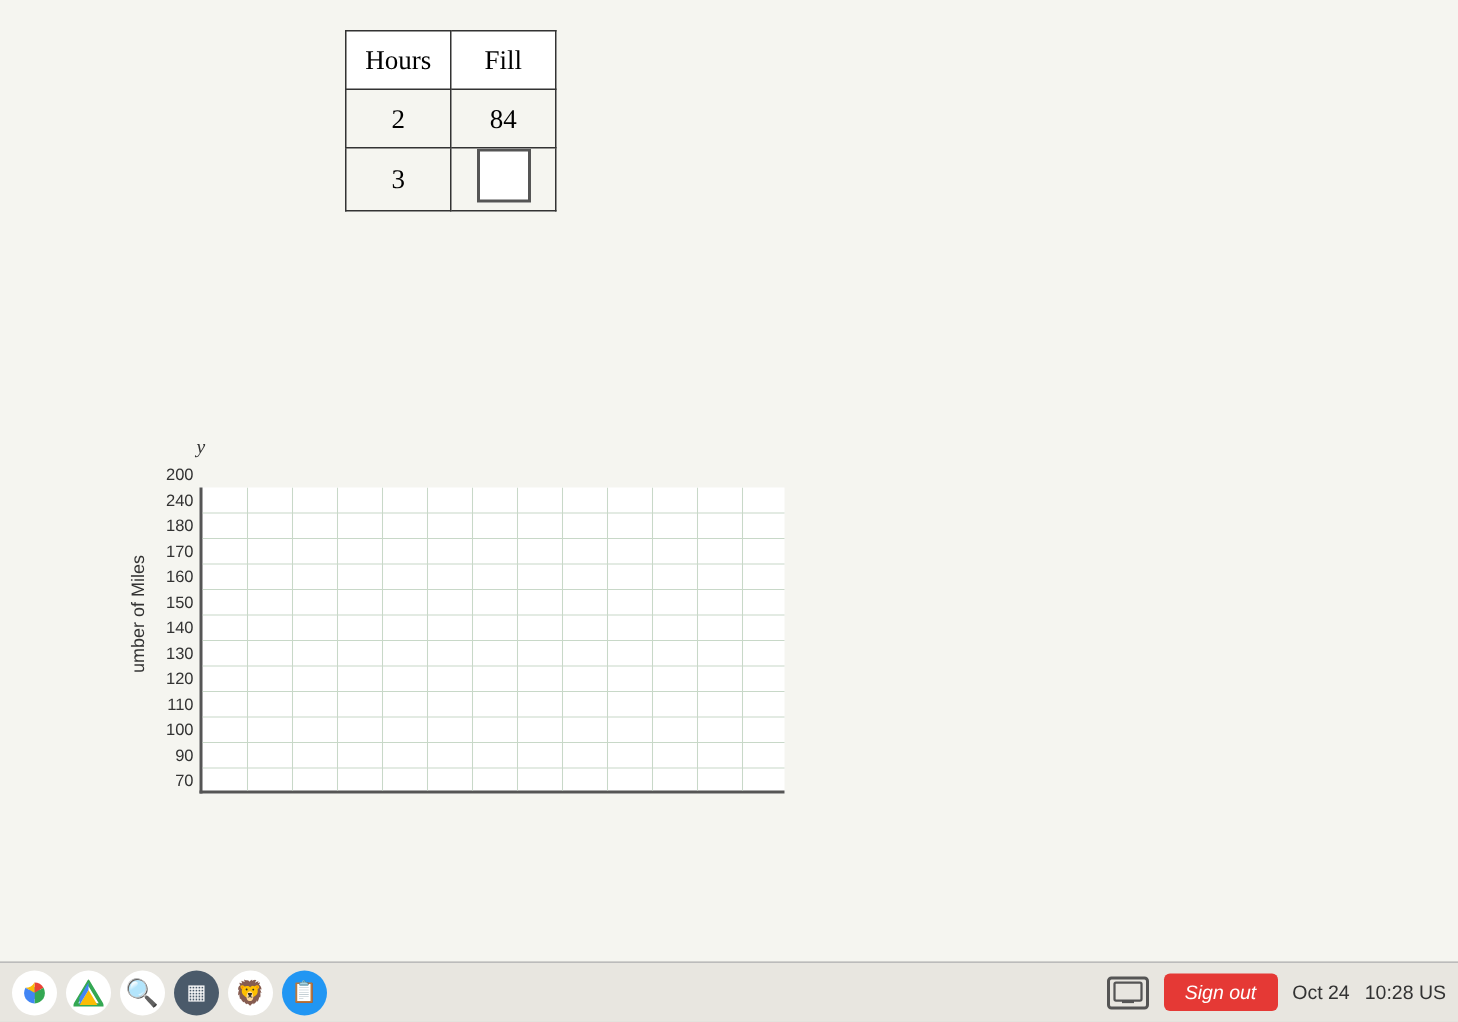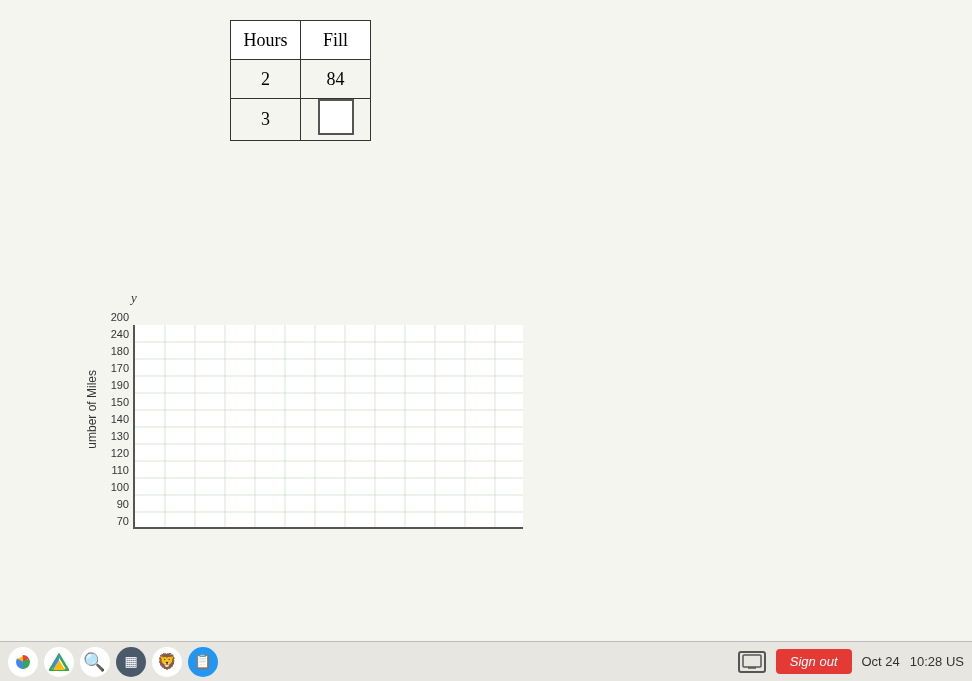--- a/index.html
+++ b/index.html
@@ -286,21 +286,21 @@
       <div class="y-axis-label">umber of Miles</div>
 
       <div class="graph-wrapper">
         <div class="y-label-top">y</div>
         <div class="graph-inner">
           <div class="y-numbers">
             <div class="y-tick">200</div>
             <div class="y-tick">240</div>
             <div class="y-tick">180</div>
             <div class="y-tick">170</div>
-            <div class="y-tick">190</div>
+            <div class="y-tick">160</div>
             <div class="y-tick">150</div>
             <div class="y-tick">140</div>
             <div class="y-tick">130</div>
             <div class="y-tick">120</div>
             <div class="y-tick">110</div>
             <div class="y-tick">100</div>
             <div class="y-tick">90</div>
             <div class="y-tick">70</div>
           </div>
 

